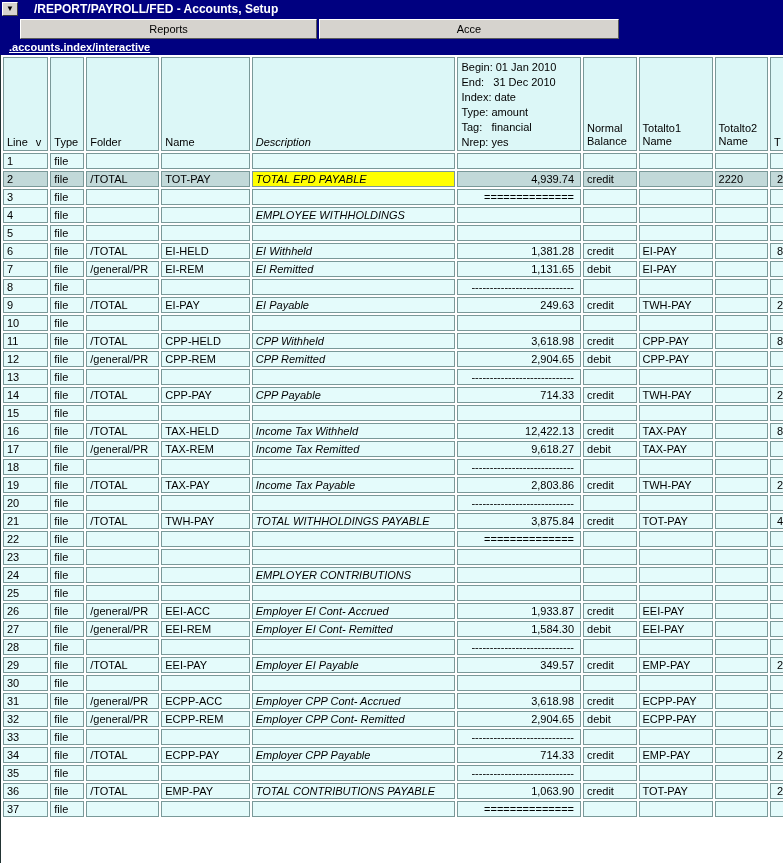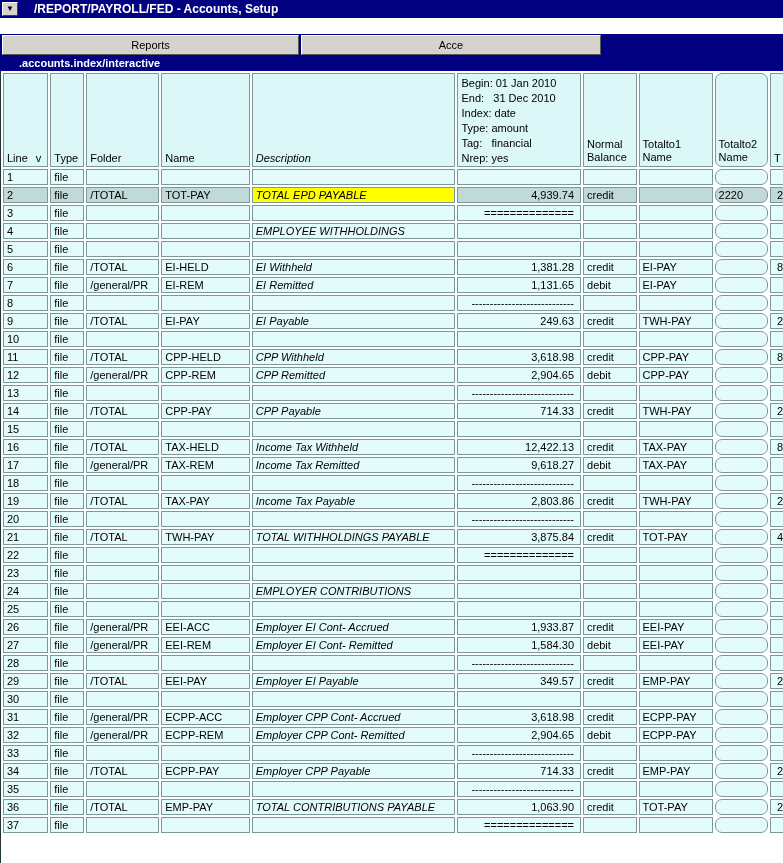--- a/index.html
+++ b/index.html
@@ -19,35 +19,35 @@
   
   .titlebar{height:18px;background:var(--navy);display:flex;align-items:center;}
   .dd-btn{width:16px;height:14px;margin-left:2px;background:var(--tab-inactive);
     border-top:1px solid #fff;border-left:1px solid #fff;
     border-bottom:1px solid #404040;border-right:1px solid #404040;
     font-size:8px;line-height:12px;text-align:center;color:#000;cursor:pointer;}
   .titletext{color:#fff;font-weight:bold;font-size:12px;margin-left:16px;white-space:nowrap;}
 
   
   .tabrow{height:22px;background:var(--navy);display:flex;align-items:center;
-    padding-left:2px;overflow:hidden;margin-top:16px;}
+    padding-left:20px;overflow:hidden;}
   .tab{height:20px;display:flex;align-items:center;justify-content:center;
     font-size:11px;color:#000;cursor:pointer;flex:none;
     background:var(--tab-inactive);
     border-top:1px solid #fff;border-left:1px solid #fff;
     border-bottom:1px solid #5a5a5a;border-right:1px solid #5a5a5a;
     margin-right:2px;}
   .tab.t1{width:297px;}
   .tab.t2{width:328px;background:var(--tab-active);}
   .tab.t3{width:300px;}
   .tab .plus{margin-left:20px;}
 
   
   .pathbar{height:15px;background:var(--navy);color:#fff;font-weight:bold;
-    font-size:11px;line-height:14px;padding-left:19px;white-space:nowrap;}
+    font-size:11px;line-height:14px;padding-left:9px;white-space:nowrap;text-decoration:underline;}
 
   
   .tablewrap{width:783px;height:808px;background:#fff;overflow:hidden;
     border-left:1px solid #223333;}
   table{border-collapse:separate;border-spacing:2px;table-layout:fixed;width:800px;}
   th,td{border:1px solid var(--grid);font-size:11px;font-weight:normal;
     overflow:hidden;white-space:nowrap;color:#000;}
   th{background:var(--header-bg);text-align:left;vertical-align:bottom;
     padding:0 0 2px 3px;cursor:pointer;}
   th.info{vertical-align:top;white-space:pre;padding:2px 0 0 4px;line-height:15px;}
@@ -58,21 +58,21 @@
   td.col-amount{text-align:right;padding:0 6px 0 0;}
   td.col-t{padding-left:6px;}
   .col-line{width:44px;}
   .col-type{width:33px;}
   .col-folder{width:71px;}
   .col-name{width:86px;}
   .col-desc{width:197px;font-style:italic;}
   .col-amount{width:121px;}
   .col-balance{width:52px;}
   .col-t1{width:72px;}
-  .col-t2{width:52px;border-radius:7px;}
+  .col-t2{width:52px;}
   .col-t{width:28px;}
   th.col-line .sort{margin-left:8px;}
   th.h-row{height:93px;}
 </style>
 </head>
 <body>
 
 <div class="titlebar">
   <div class="dd-btn">
     <span>▼</span>

